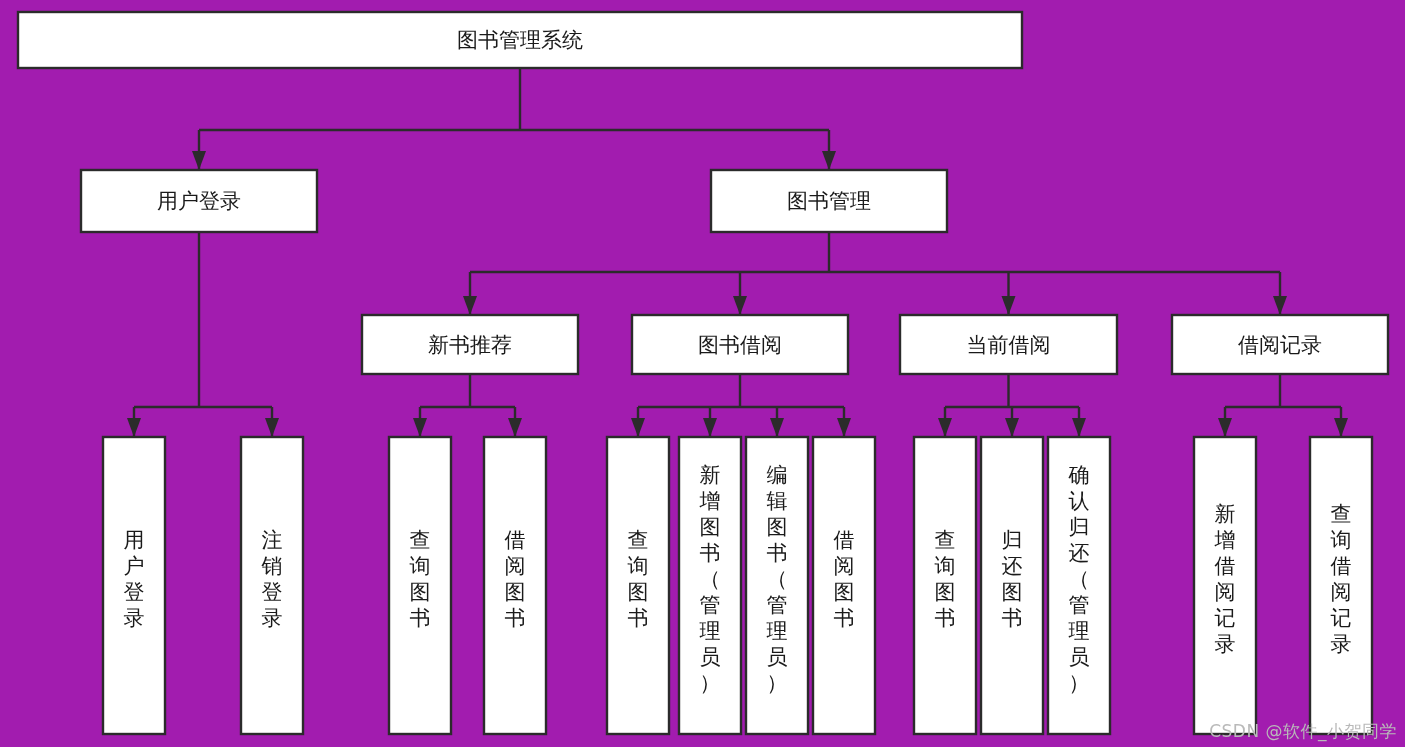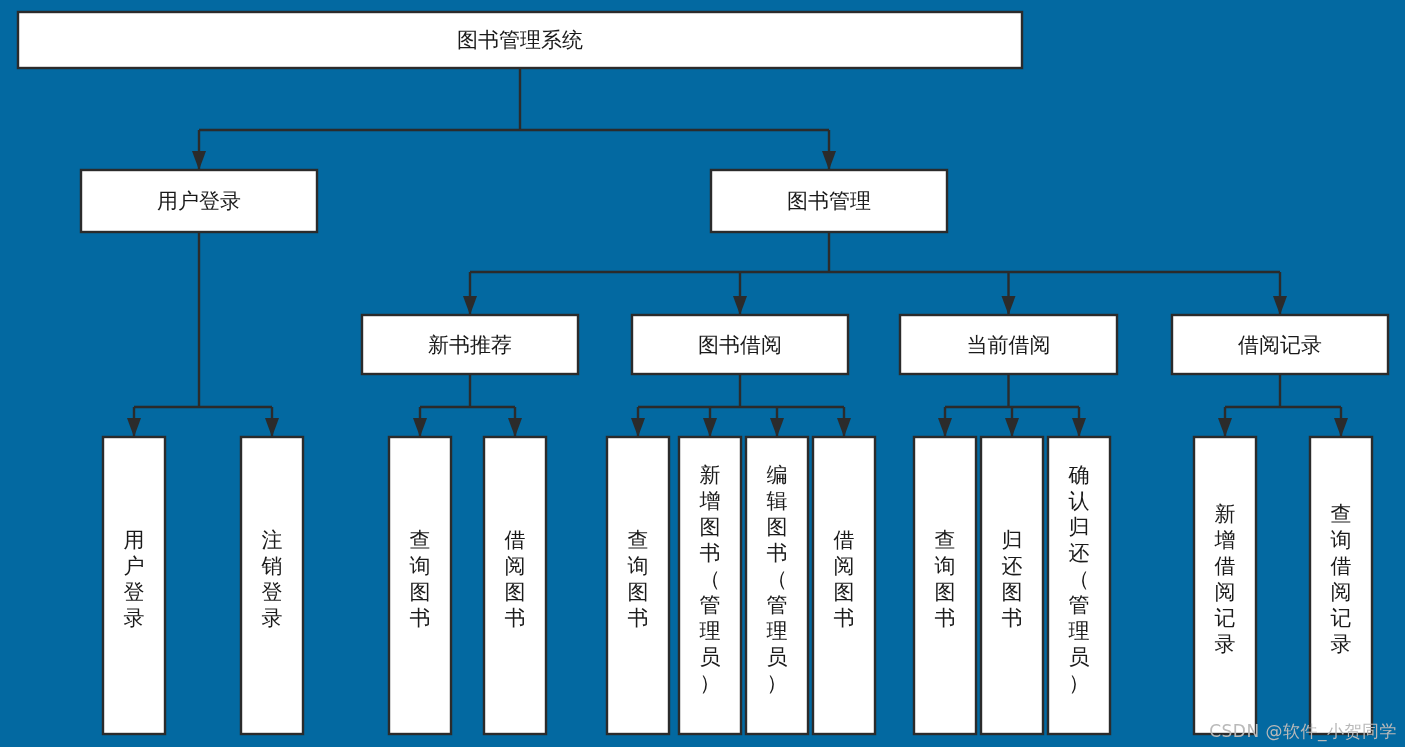--- a/index.html
+++ b/index.html
@@ -12,21 +12,21 @@
     font-family: "DejaVu Sans", "Liberation Sans", sans-serif;
     width: 1405px;
     height: 747px;
     overflow: hidden;
     position: relative;
   }
   #diagram-root {
     position: relative;
     width: 1405px;
     height: 747px;
-    background: #0369a1;
+    background: #a21caf;
   }
   svg#tree-svg {
     position: absolute;
     left: 0;
     top: 0;
     width: 1405px;
     height: 747px;
     display: block;
   }
   .node-box {

